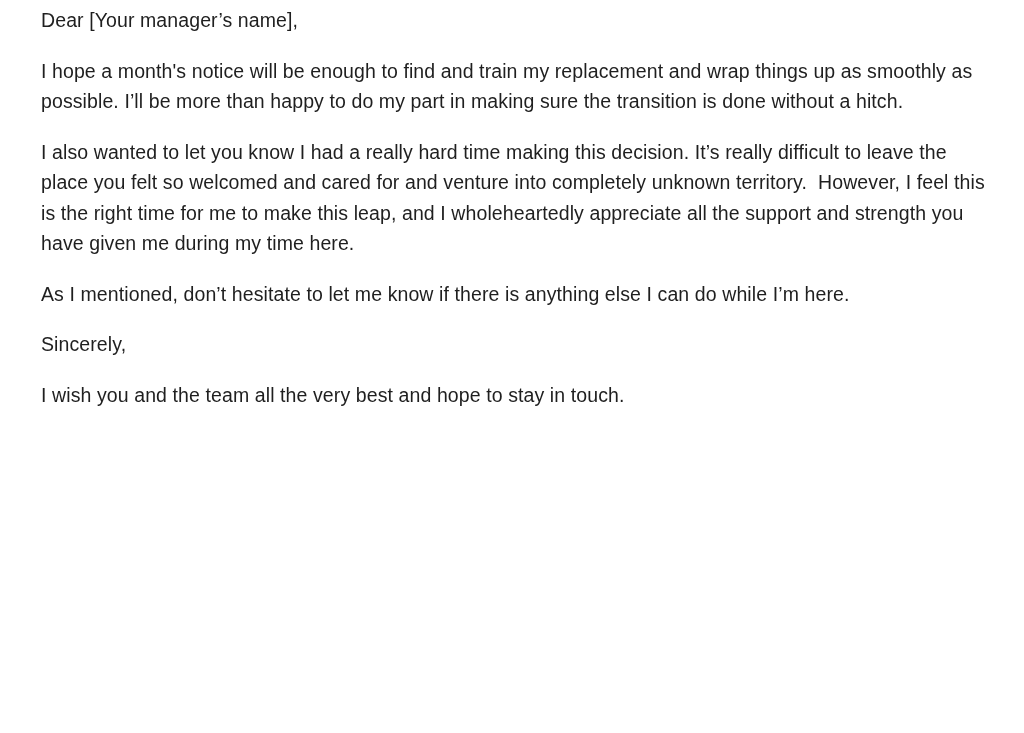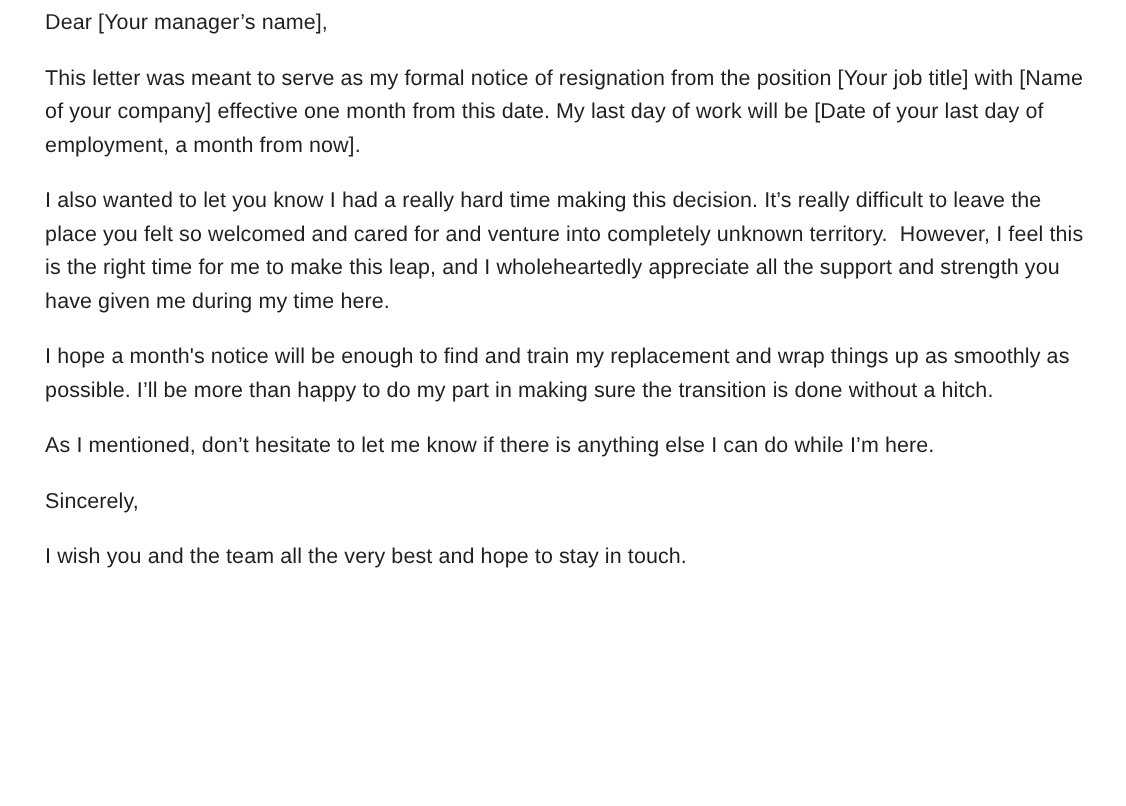--- a/index.html
+++ b/index.html
@@ -27,19 +27,18 @@
     color: #1f1f1f;
     white-space: pre-wrap;
     letter-spacing: 0.1px;
   }
 </style>
 </head>
 <body>
 
 <div class="page">
   <p>Dear [Your manager’s name],</p>
-  <p>This letter was meant to serve as my formal notice of resignation from the position [Your job title] with [Name of your company] effective one month from this date. My last day of work will be [Date of your last day of employment, a month from now].</p>
+  <p>I hope a month's notice will be enough to find and train my replacement and wrap things up as smoothly as possible. I’ll be more than happy to do my part in making sure the transition is done without a hitch.</p>
   <p>I also wanted to let you know I had a really hard time making this decision. It’s really difficult to leave the place you felt so welcomed and cared for and venture into completely unknown territory.  However, I feel this is the right time for me to make this leap, and I wholeheartedly appreciate all the support and strength you have given me during my time here.</p>
-  <p>I hope a month's notice will be enough to find and train my replacement and wrap things up as smoothly as possible. I’ll be more than happy to do my part in making sure the transition is done without a hitch.</p>
   <p>As I mentioned, don’t hesitate to let me know if there is anything else I can do while I’m here.</p>
   <p>Sincerely,</p>
   <p>I wish you and the team all the very best and hope to stay in touch.</p>
 </div>
 
 </body></html>

